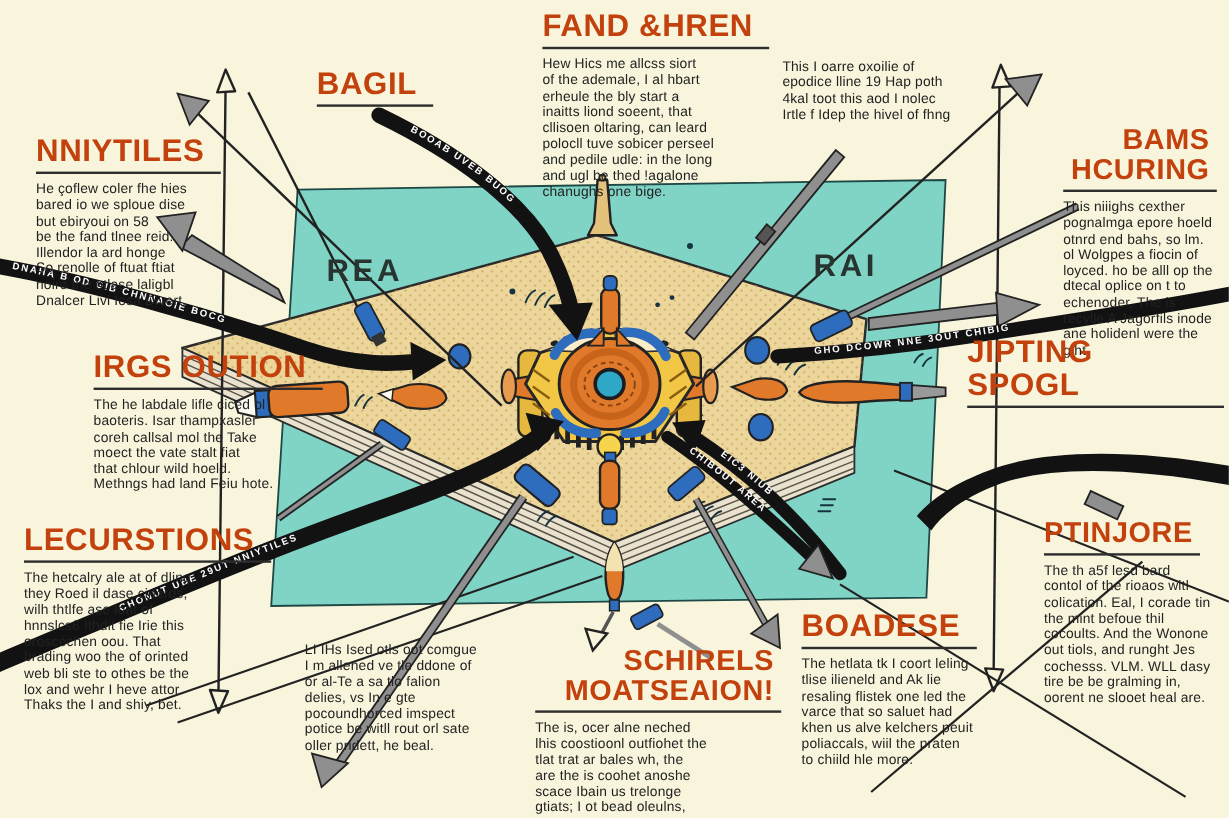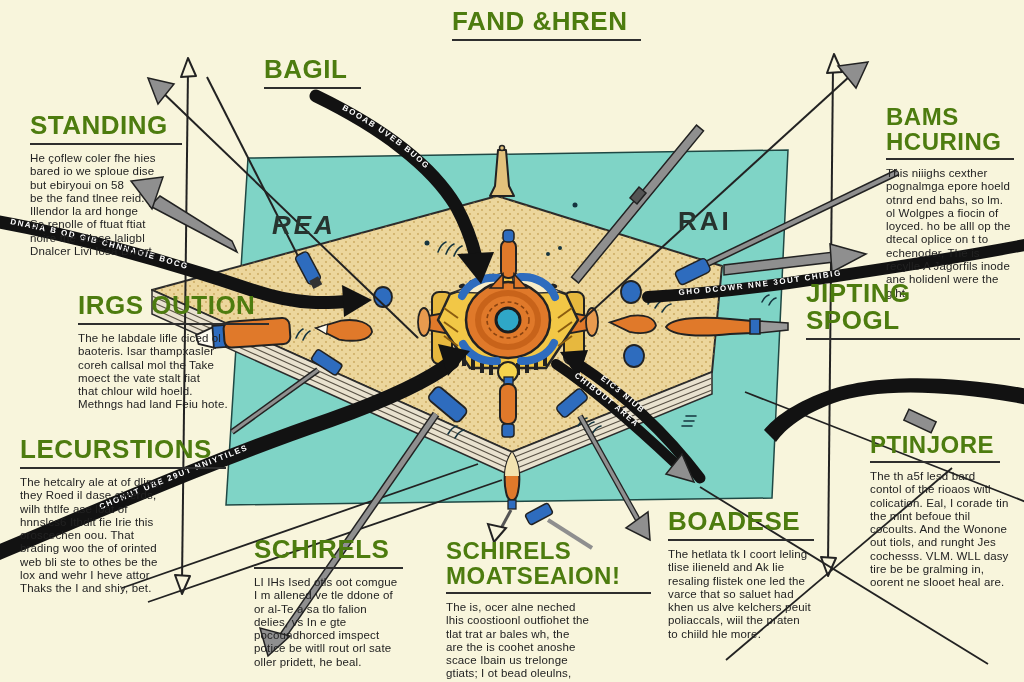--- a/index.html
+++ b/index.html
@@ -1,23 +1,23 @@
 <!DOCTYPE html>
 <html><head>
 <meta charset="utf-8">
 <style>
   html,body{margin:0;padding:0;}
   #stage{position:relative;width:1024px;height:682px;background:#f8f5dc;overflow:hidden;
          font-family:"Liberation Sans",sans-serif;}
   #scene{position:absolute;left:0;top:0;}
   .callout{position:absolute;color:#1c1c1c;z-index:5;}
   .callout h2{font:700 26px/27px "Liberation Sans",sans-serif;letter-spacing:.5px;margin:0 0 7px 0;
-              color:#4d7c0f;border-bottom:2.5px solid #2e2e2e;display:inline-block;
+              color:#c2410c;border-bottom:2.5px solid #2e2e2e;display:inline-block;
               padding:0 14px 4px 0;}
-  .callout.small h2{font-size:24px;line-height:25px;padding-right:6px;}
+  .callout.small h2{font-size:24px;line-height:25px;padding-right:6px;text-align:right;}
   .callout .body{font:400 11.5px/13.3px "Liberation Sans",sans-serif;white-space:pre-line;
                  letter-spacing:.15px;color:#222;}
   .area-label{position:absolute;font:700 26px/26px "Liberation Sans",sans-serif;
               letter-spacing:3px;color:#27342f;z-index:4;}
   .bandtext{font:700 8px "Liberation Sans",sans-serif;letter-spacing:1.6px;fill:#fff;}
 </style>
 </head>
 <body>
 
 <div id="stage">
@@ -262,41 +262,54 @@
   <g>
     <text class="bandtext"><textPath href="#b1" startOffset="6%">DNAHA  B OD GIB   CHNNAOIE  BOCG</textPath></text>
     <text class="bandtext"><textPath href="#b2" startOffset="12%">BOOAB UVEB BUOG</textPath></text>
     <text class="bandtext"><textPath href="#b3" startOffset="8%">GHO  DCOWR  NNE  3OUT  CHIBIG</textPath></text>
     <text class="bandtext"><textPath href="#b4" startOffset="24%">CHONUT UBE  29UT  NNIYTILES</textPath></text>
     <text class="bandtext"><textPath href="#b5" startOffset="16%">EIC3  NIUB</textPath></text>
     <text class="bandtext"><textPath href="#b6" startOffset="14%">CHIBOUT  AREA</textPath></text>
   </g>
 </svg>
 
-<div class="area-label" style="left:272px;top:212px;font-style:italic;">REA</div>
+<div class="area-label" style="left:272px;top:212px;">REA</div>
 <div class="area-label" style="left:678px;top:208px;">RAI</div>
 
 <div class="callout" style="left:30px;top:112px;width:205px;">
-  <h2>STANDING</h2>
+  <h2>NNIYTILES</h2>
   <div class="body">He çoflew coler fhe hies
 bared io we sploue dise
 but ebiryoui on 58
 be the fand tlnee reid.
 Illendor la ard honge
 So renolle of ftuat ftiat
 noire the otlase laligbl
 Dnalcer Livi Iosa Divert.</div>
 </div>
 <div class="callout" style="left:264px;top:56px;width:185px;text-decoration:underline;">
   <h2>BAGIL</h2>
 </div>
 <div class="callout" style="left:452px;top:8px;width:200px;">
   <h2>FAND &amp;HREN</h2>
+  <div class="body">Hew Hics me allcss siort
+of the ademale, I al hbart
+erheule the bly start a
+inaitts liond soeent, that
+cllisoen oltaring, can leard
+polocll tuve sobicer perseel
+and pedile udle: in the long
+and ugl be thed !agalone
+chanughs one bige.</div>
 </div>
 <div class="callout" style="left:652px;top:50px;width:200px;">
+  <div class="body">This I oarre oxoilie of
+epodice lline 19 Hap poth
+4kal toot this aod I nolec
+Irtle f Idep the hivel of fhng</div>
 </div>
 <div class="callout small" style="left:886px;top:104px;width:128px;">
   <h2>BAMS HCURING</h2>
   <div class="body">This niiighs cexther
 pognalmga epore hoeld
 otnrd end bahs, so lm.
 ol Wolgpes a fiocin of
 loyced. ho be alll op the
 dtecal oplice on t to
 echenoder, The is
@@ -334,21 +347,20 @@
 contol of the rioaos witl
 colication. Eal, I corade tin
 the mint befoue thil
 cocoults. And the Wonone
 out tiols, and runght Jes
 cochesss. VLM. WLL dasy
 tire be be gralming in,
 oorent ne slooet heal are.</div>
 </div>
 <div class="callout" style="left:254px;top:536px;width:195px;">
-  <h2>SCHIRELS</h2>
   <div class="body">LI IHs Ised otls oot comgue
 I m allened ve tle ddone of
 or al-Te a sa tlo falion
 delies, vs In e gte
 pocoundhorced imspect
 potice be witll rout orl sate
 oller pridett, he beal.</div>
 </div>
 <div class="callout small" style="left:446px;top:538px;width:205px;">
   <h2>SCHIRELS MOATSEAION!</h2>

